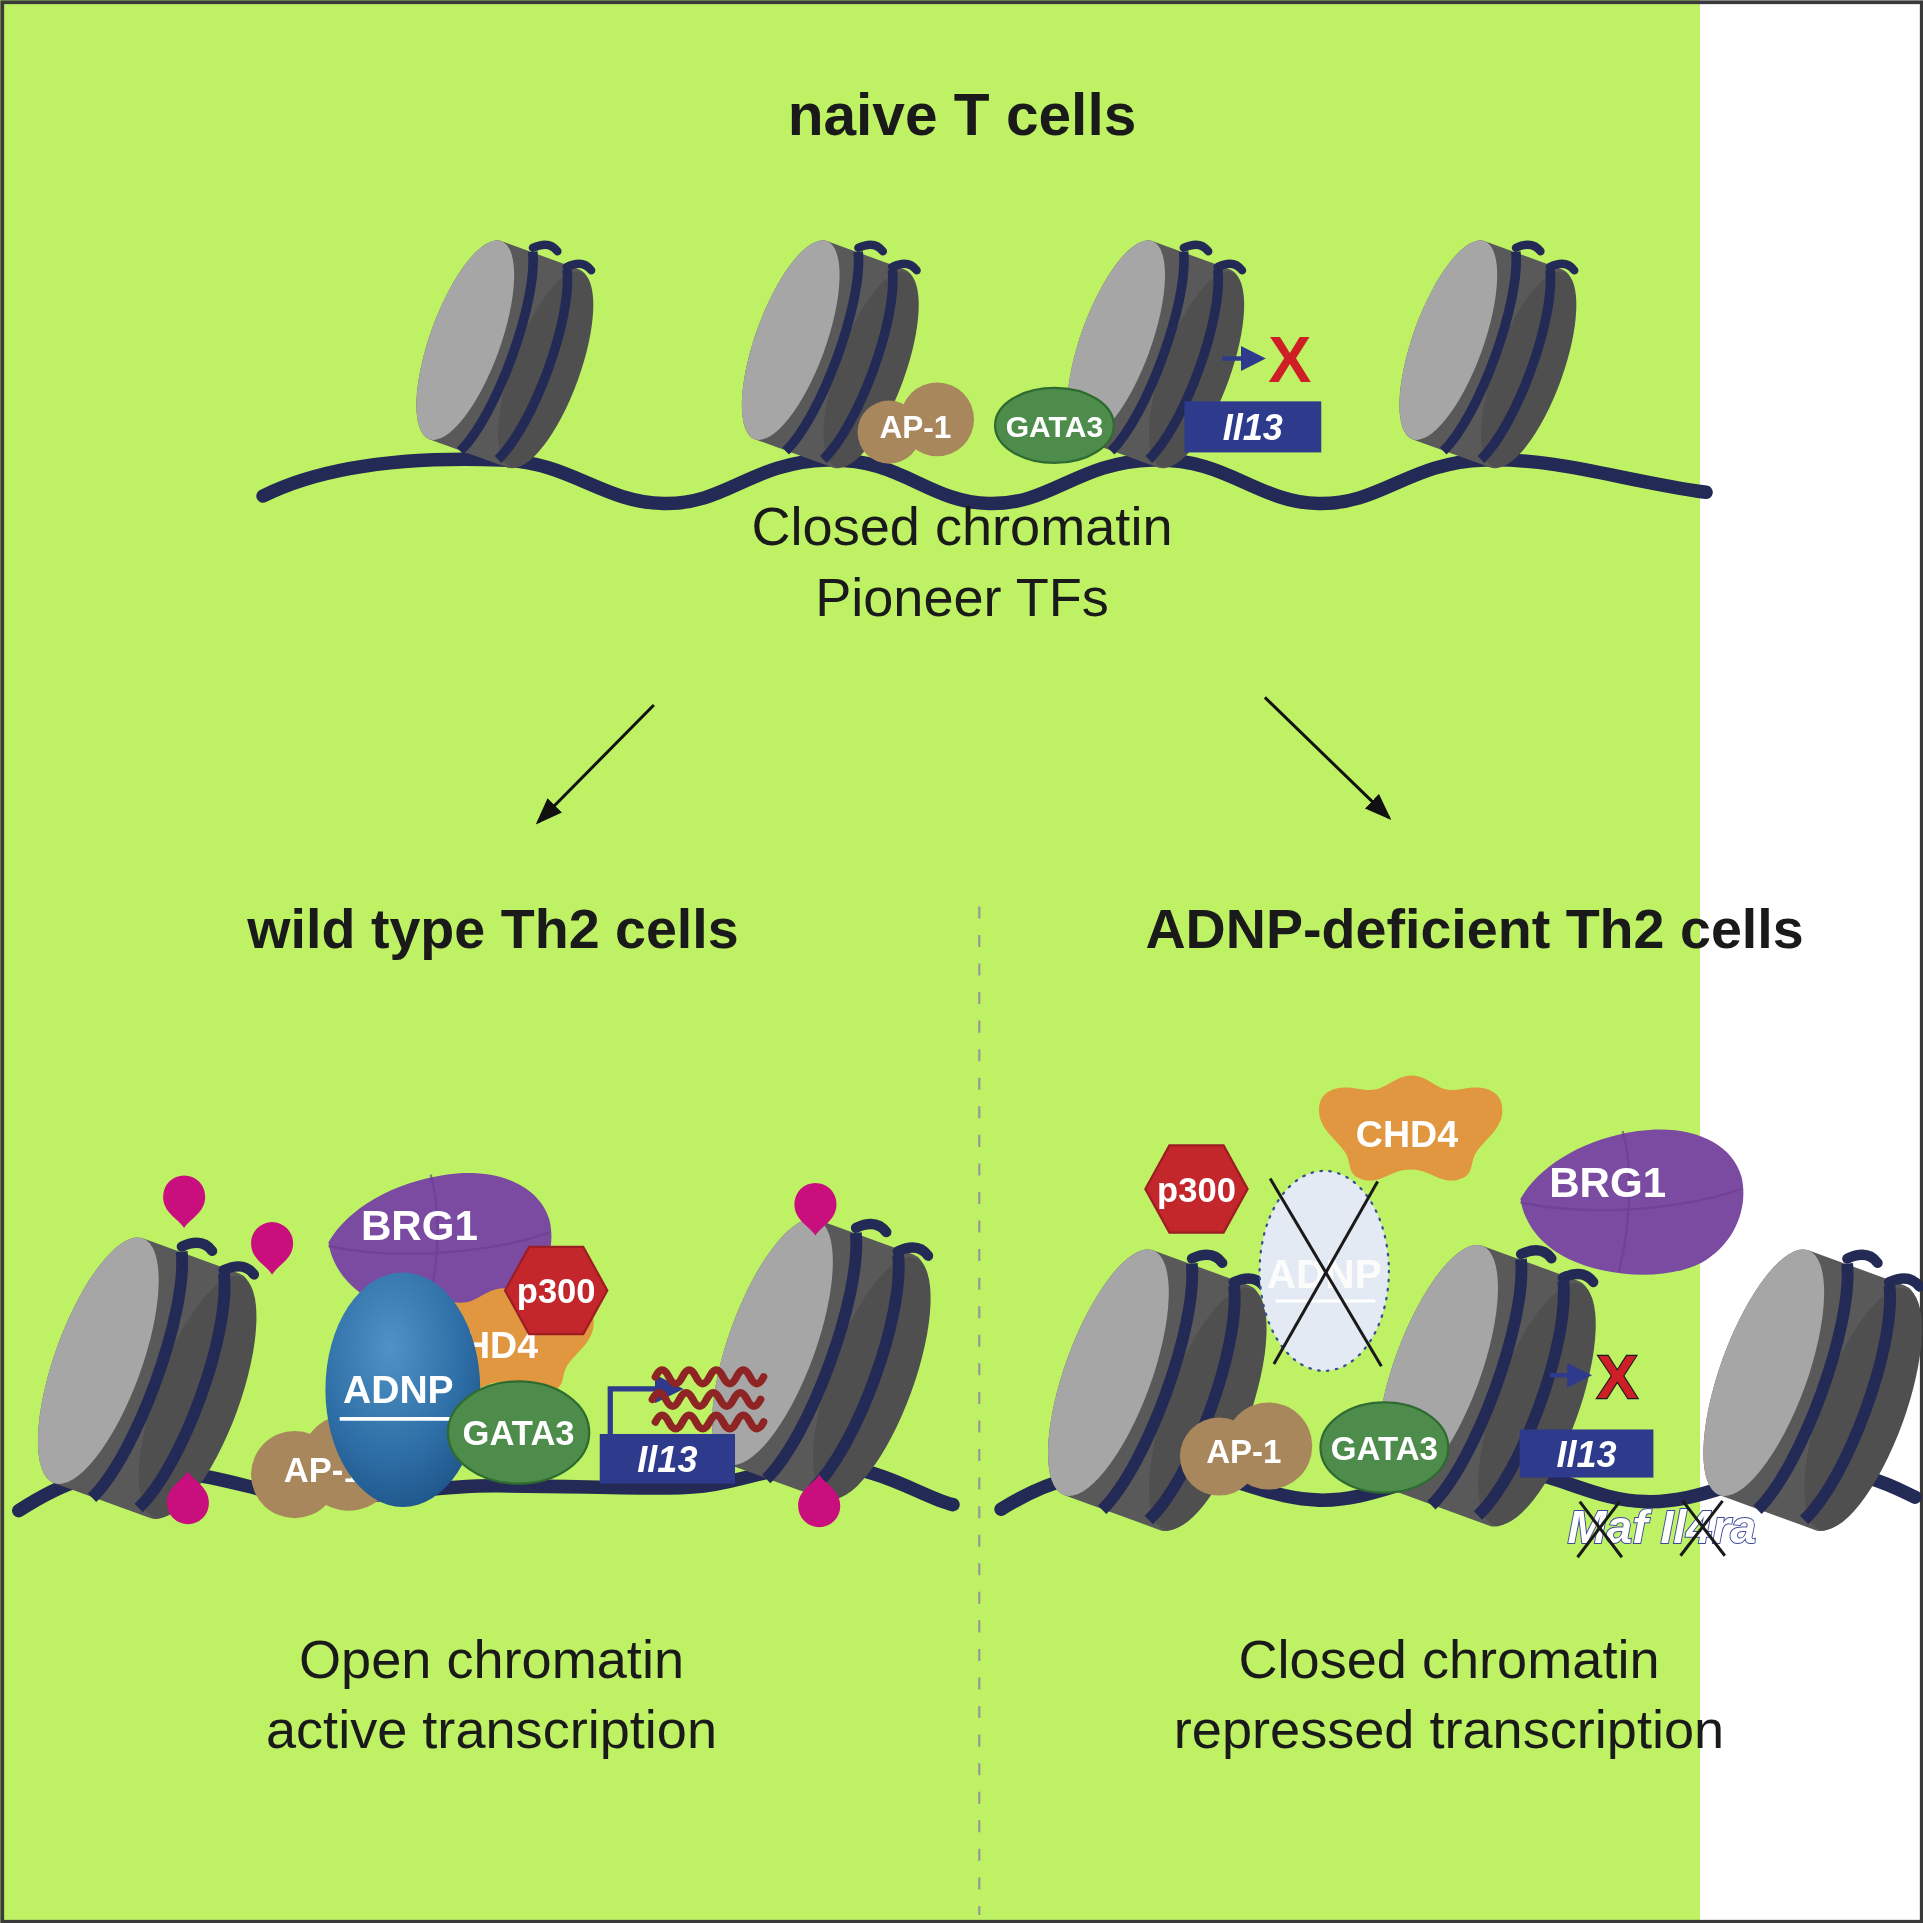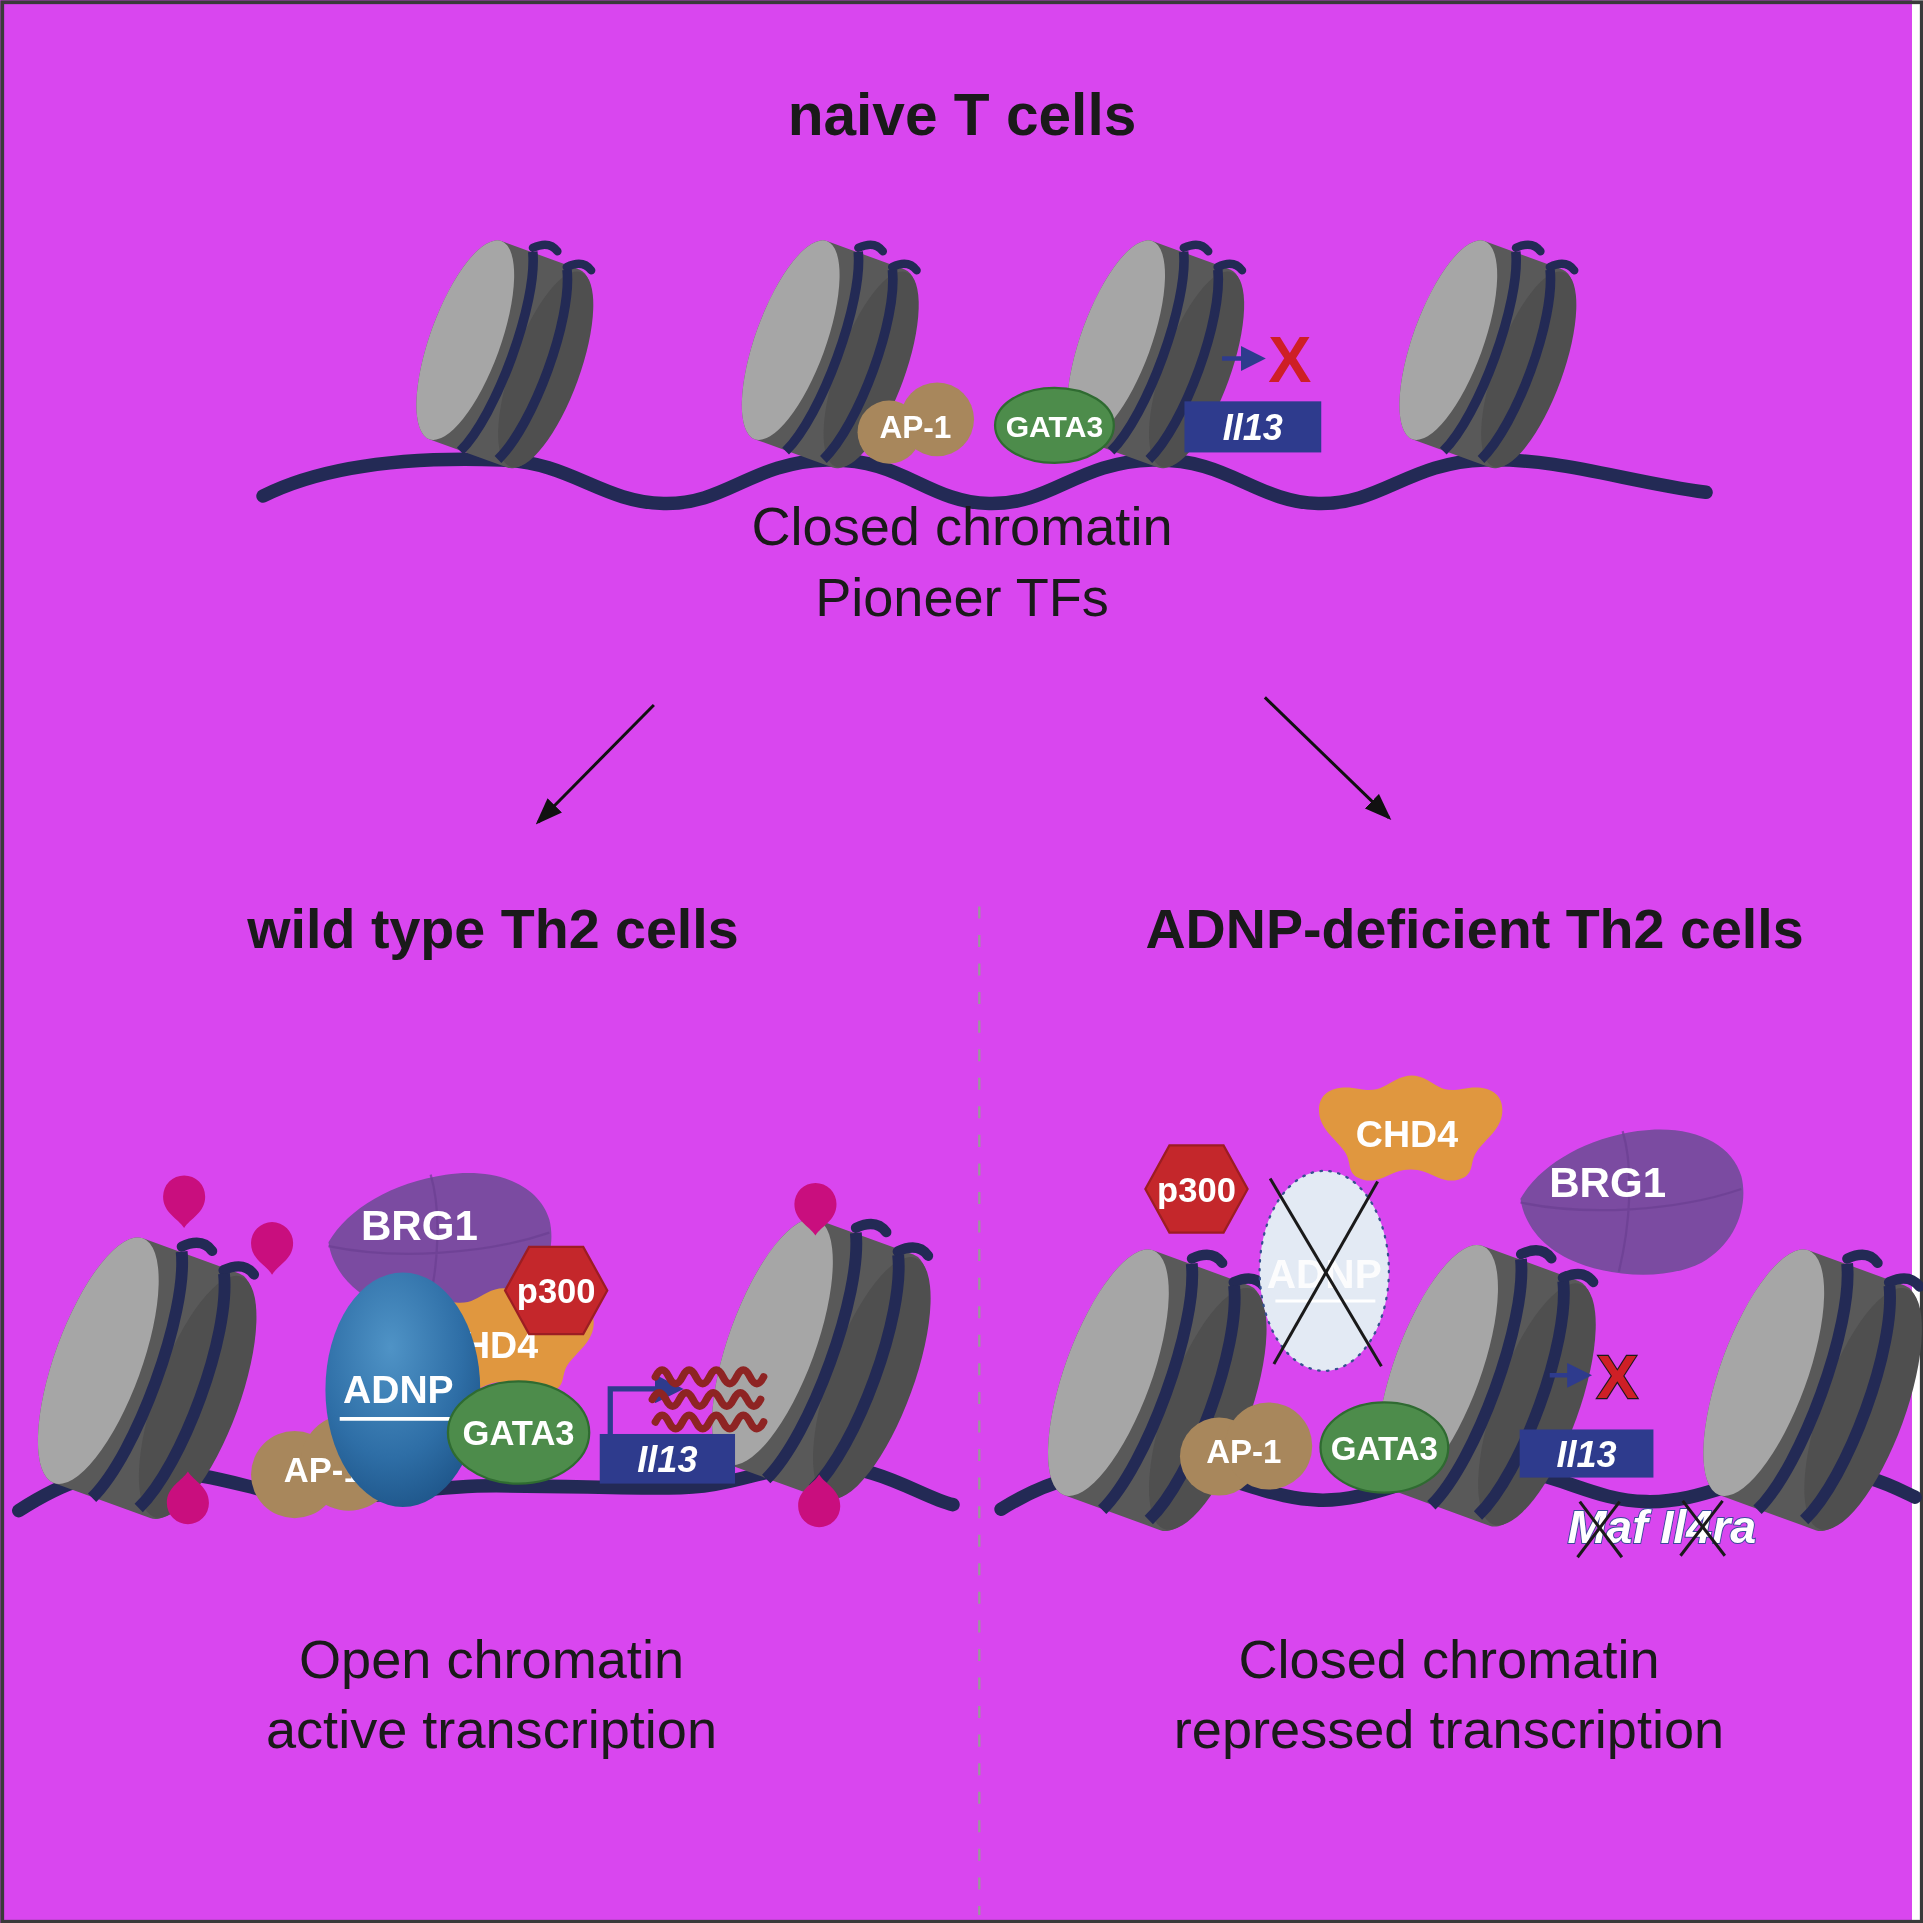--- a/index.html
+++ b/index.html
@@ -1,16 +1,16 @@
 <!DOCTYPE html>
 <html style="font-size:12px"><head>
 <meta charset="utf-8">
 <style>
   html,body{margin:0;padding:0;background:#fff;}
-  .stage{width:1912px;height:1924px;position:relative;background:#d946ef;}
+  .stage{width:1700px;height:1924px;position:relative;background:#bef264;}
   svg{display:block;font-family:"Liberation Sans", sans-serif;}
   .ttl{fill:#1a1a1a;font-weight:bold;text-anchor:middle;dominant-baseline:central;}
   .cap{fill:#1a1a1a;text-anchor:middle;dominant-baseline:central;}
   .lbl{fill:#ffffff;font-weight:bold;text-anchor:middle;dominant-baseline:central;}
   .it{font-style:italic;}
 </style>
 </head>
 <body>
 
 <div class="stage">

